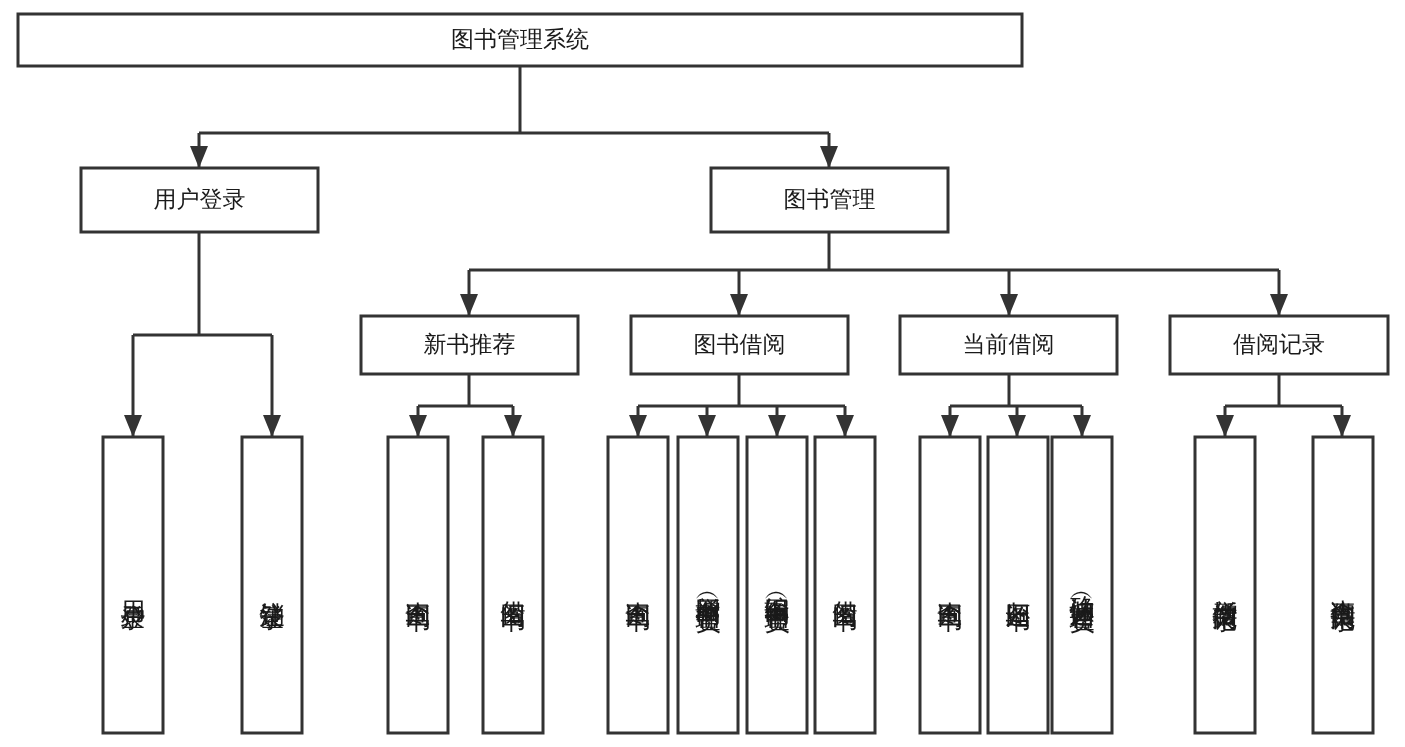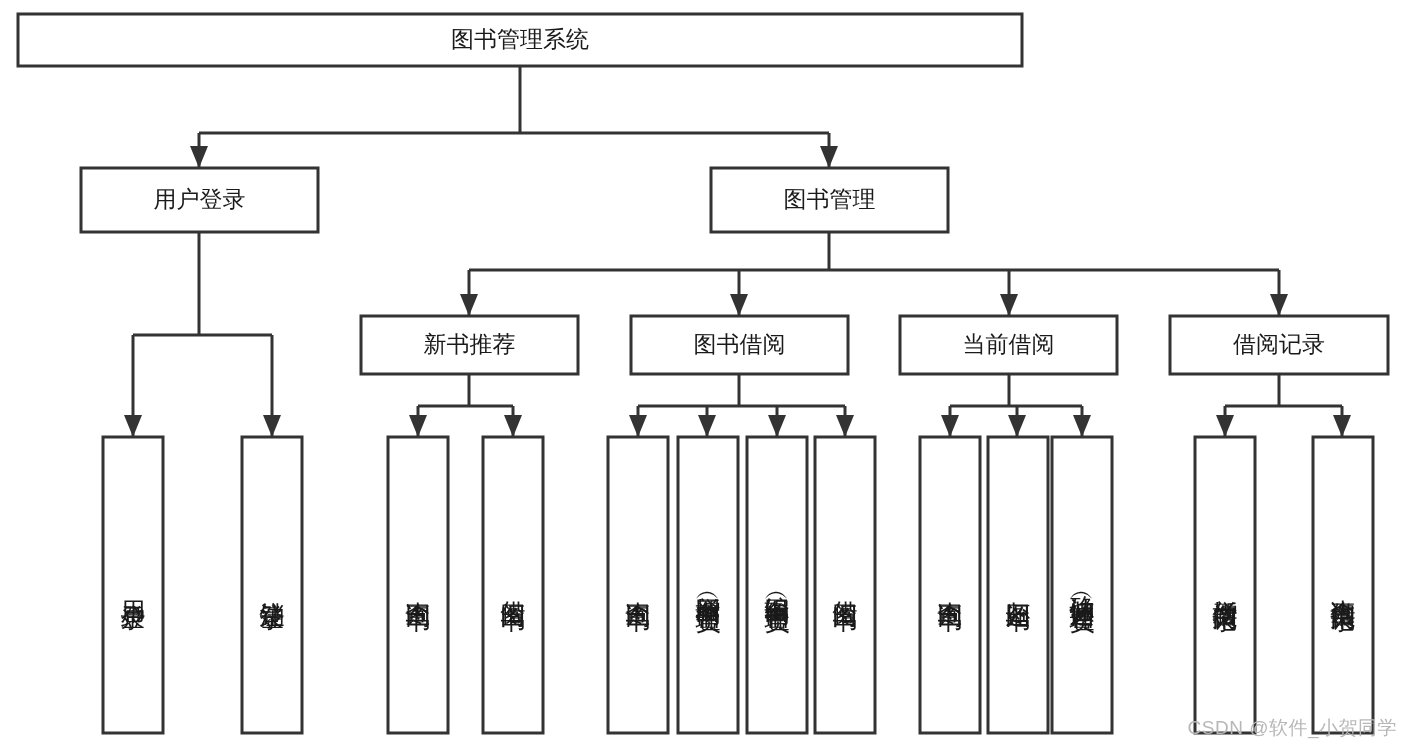--- a/index.html
+++ b/index.html
@@ -227,15 +227,14 @@
       <div class="leaf-label-wrap" style="left: 678px; top: 437px; width: 60px; height: 296px;">新增图书（管理员）</div>
       <div class="leaf-label-wrap" style="left: 747px; top: 437px; width: 60px; height: 296px;">编辑图书（管理员）</div>
       <div class="leaf-label-wrap" style="left: 815px; top: 437px; width: 60px; height: 296px;">借阅图书</div>
       <div class="leaf-label-wrap" style="left: 920px; top: 437px; width: 60px; height: 296px;">查询图书</div>
       <div class="leaf-label-wrap" style="left: 988px; top: 437px; width: 60px; height: 296px;">归还图书</div>
       <div class="leaf-label-wrap" style="left: 1052px; top: 437px; width: 60px; height: 296px;">确认归还（管理员）</div>
       <div class="leaf-label-wrap" style="left: 1195px; top: 437px; width: 60px; height: 296px;">新增借阅记录</div>
       <div class="leaf-label-wrap" style="left: 1313px; top: 437px; width: 60px; height: 296px;">查询借阅记录</div>
     </div>
 
-  <div class="watermark">CSDN @软件_小贺同学</div>
 
 </div>
 
 </body></html>

